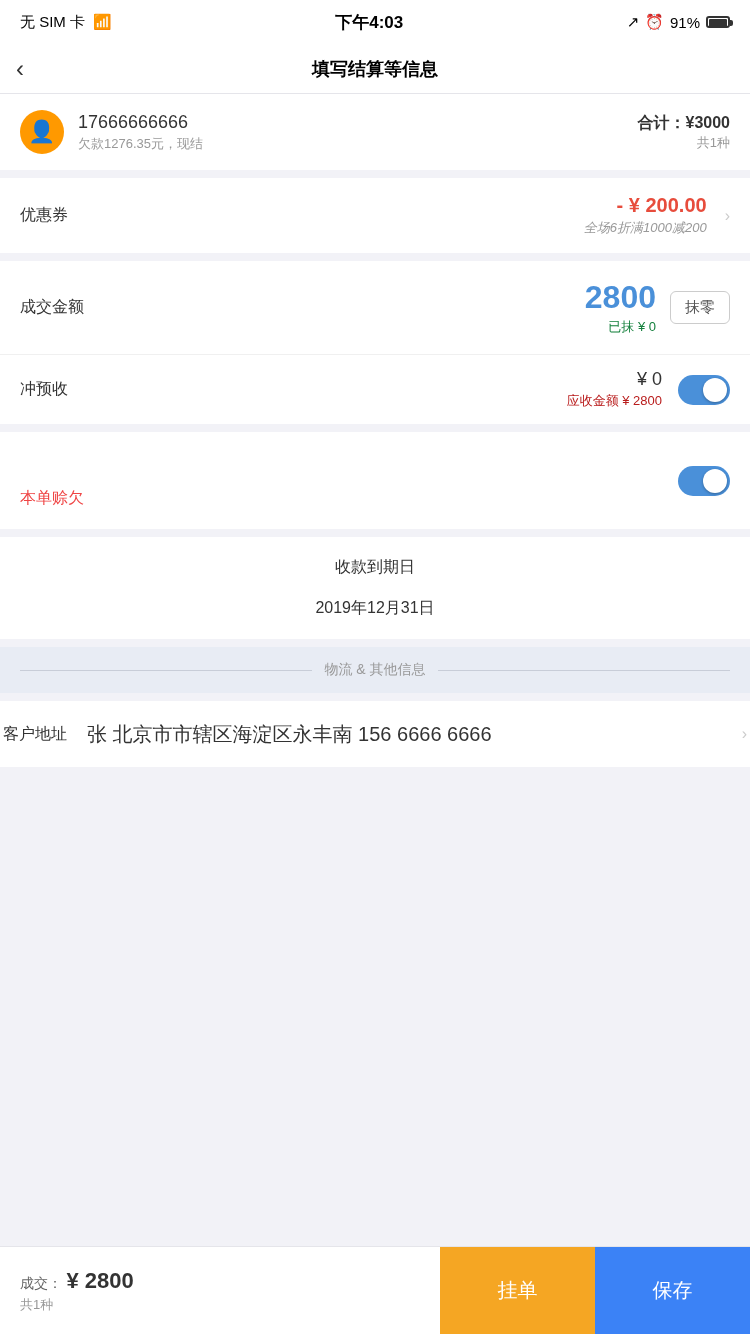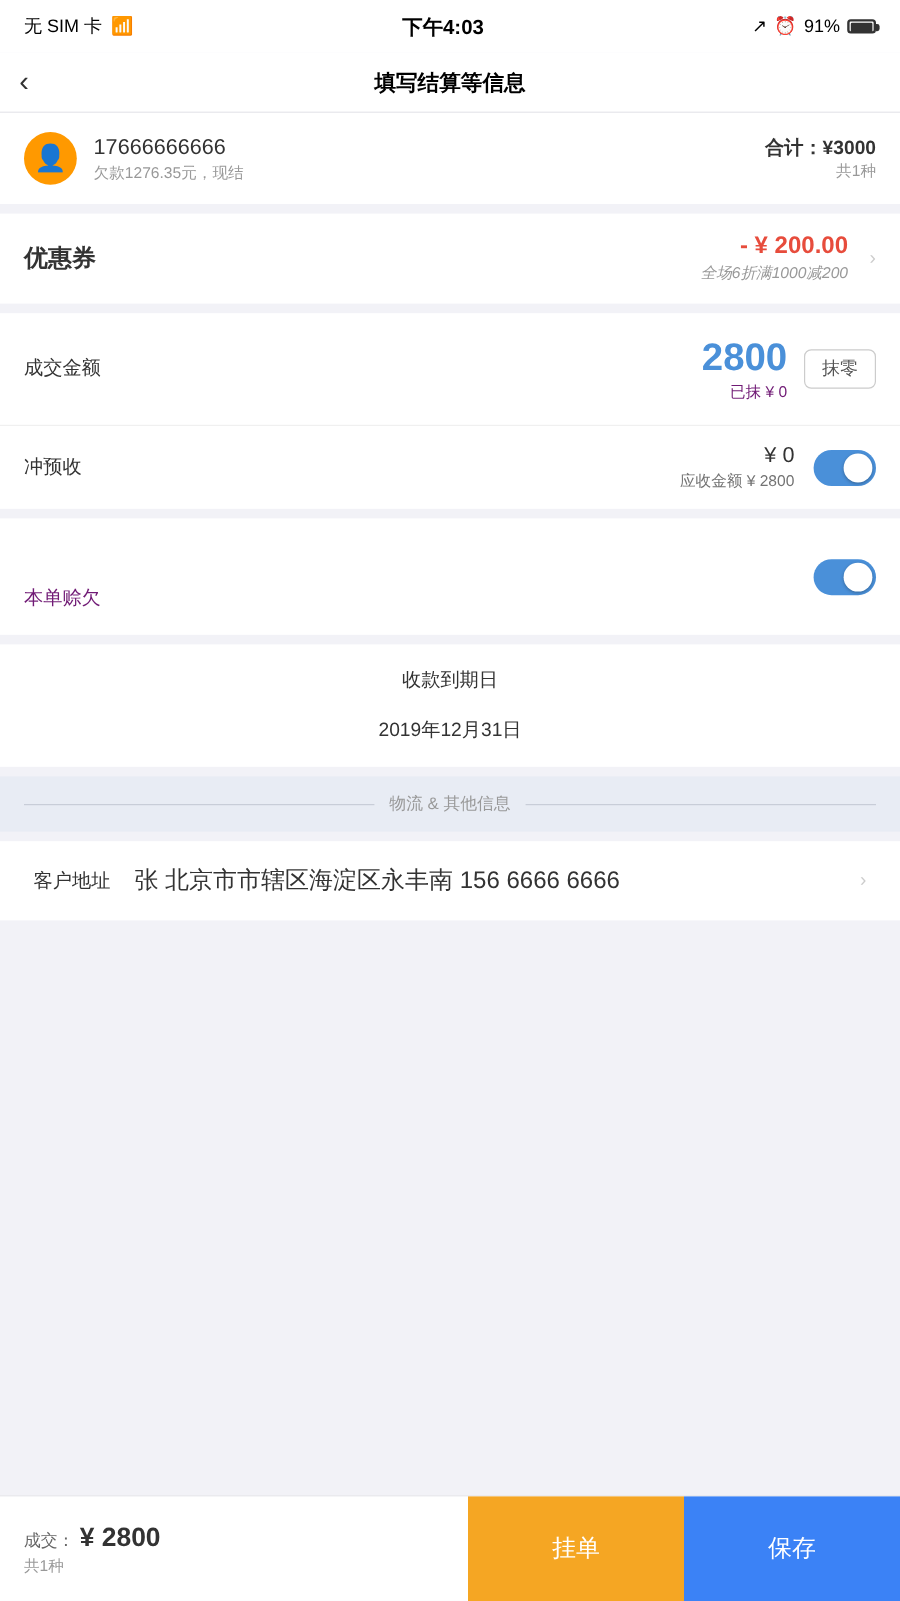--- a/index.html
+++ b/index.html
@@ -91,21 +91,21 @@
     }
     .row {
       display: flex;
       align-items: center;
       justify-content: space-between;
       padding: 16px 20px;
       min-height: 56px;
       border-bottom: 1px solid #f0f0f0;
     }
     .row:last-child { border-bottom: none; }
-    .row-label { font-size: 20px; color: #333; font-weight: bold; }
+    .row-label { font-size: 16px; color: #333; }
     .row-right { display: flex; align-items: center; gap: 12px; text-align: right; }
     .row-value-red { font-size: 20px; font-weight: 600; color: #e74c3c; }
     .row-sub { font-size: 13px; color: #999; margin-top: 2px; font-style: italic; }
     .chevron { font-size: 16px; color: #ccc; margin-left: 6px; }
 
     
     .amount-section {
       background: #fff;
       margin-bottom: 8px;
     }
@@ -118,35 +118,35 @@
     }
     .amount-row:last-child { border-bottom: none; }
     .amount-label { font-size: 16px; color: #333; }
     .amount-right { display: flex; align-items: center; gap: 14px; }
     .amount-value-blue { font-size: 32px; font-weight: 600; color: #4a90d9; }
     .round-btn {
       border: 1px solid #ccc; border-radius: 6px;
       padding: 6px 14px; font-size: 15px; color: #555;
       background: #fff; cursor: pointer;
     }
-    .amount-sub { font-size: 13px; color: #701a75; margin-top: 2px; }
+    .amount-sub { font-size: 13px; color: #15803d; margin-top: 2px; }
     .amount-sub-col { text-align: right; }
 
     
     .precharge-row {
       display: flex;
       align-items: center;
       justify-content: space-between;
       padding: 14px 20px;
     }
     .precharge-label { font-size: 16px; color: #333; }
     .precharge-right { display: flex; align-items: center; gap: 16px; }
     .precharge-values { text-align: right; }
     .precharge-main { font-size: 18px; color: #333; font-weight: 500; }
-    .precharge-sub { font-size: 13px; color: #737373; margin-top: 2px; }
+    .precharge-sub { font-size: 13px; color: #b91c1c; margin-top: 2px; }
 
     
     .toggle {
       width: 52px; height: 30px; border-radius: 15px;
       background: #4a90d9; position: relative; cursor: pointer;
       flex-shrink: 0;
     }
     .toggle-knob {
       position: absolute; top: 3px; right: 3px;
       width: 24px; height: 24px; border-radius: 50%; background: #fff;
@@ -158,21 +158,21 @@
       background: #fff;
       margin-bottom: 8px;
       padding: 0 20px;
     }
     .debt-row {
       display: flex;
       align-items: center;
       justify-content: space-between;
       padding: 20px 0;
     }
-    .debt-label { font-size: 16px; color: #701a75; margin-top: 36px; }
+    .debt-label { font-size: 16px; color: #ef4444; margin-top: 36px; }
 
     
     .duedate-section {
       background: #fff;
       padding: 0 20px;
       margin-bottom: 8px;
     }
     .duedate-row {
       display: flex;
       align-items: center;
@@ -194,21 +194,21 @@
       margin-bottom: 8px;
     }
     .divider-line {
       flex: 1; height: 1px; background: #c8cdd8;
     }
     .divider-text { font-size: 14px; color: #999; }
 
     
     .address-section {
       background: #fff;
-      padding: 0 28px;
+      padding: 0 3px;
       margin-bottom: 8px;
     }
     .address-row {
       display: flex;
       align-items: center;
       justify-content: space-between;
       padding: 18px 0;
     }
     .address-label { font-size: 16px; color: #333; flex-shrink: 0; margin-right: 20px; }
     .address-value { font-size: 20px; color: #333; flex: 1; line-height: 1.5; }
@@ -224,21 +224,21 @@
       border-top: 1px solid #e5e5ea;
     }
     .bottom-summary {
       flex: 1;
       padding: 0 20px;
     }
     .bottom-summary .label { font-size: 14px; color: #666; }
     .bottom-summary .amount { font-size: 22px; font-weight: 600; color: #333; }
     .bottom-summary .count { font-size: 13px; color: #999; margin-top: 2px; }
     .bottom-btn {
-      height: 88px; width: 180px;
+      height: 88px; width: 155px;
       display: flex; align-items: center; justify-content: center;
       font-size: 20px; font-weight: 500; color: #fff; cursor: pointer;
     }
     .btn-hangsingle { background: #f5a623; }
     .btn-save { background: #3b82f6; }
   </style>
 </head>
 <body>
 
 <div class="status-bar">

